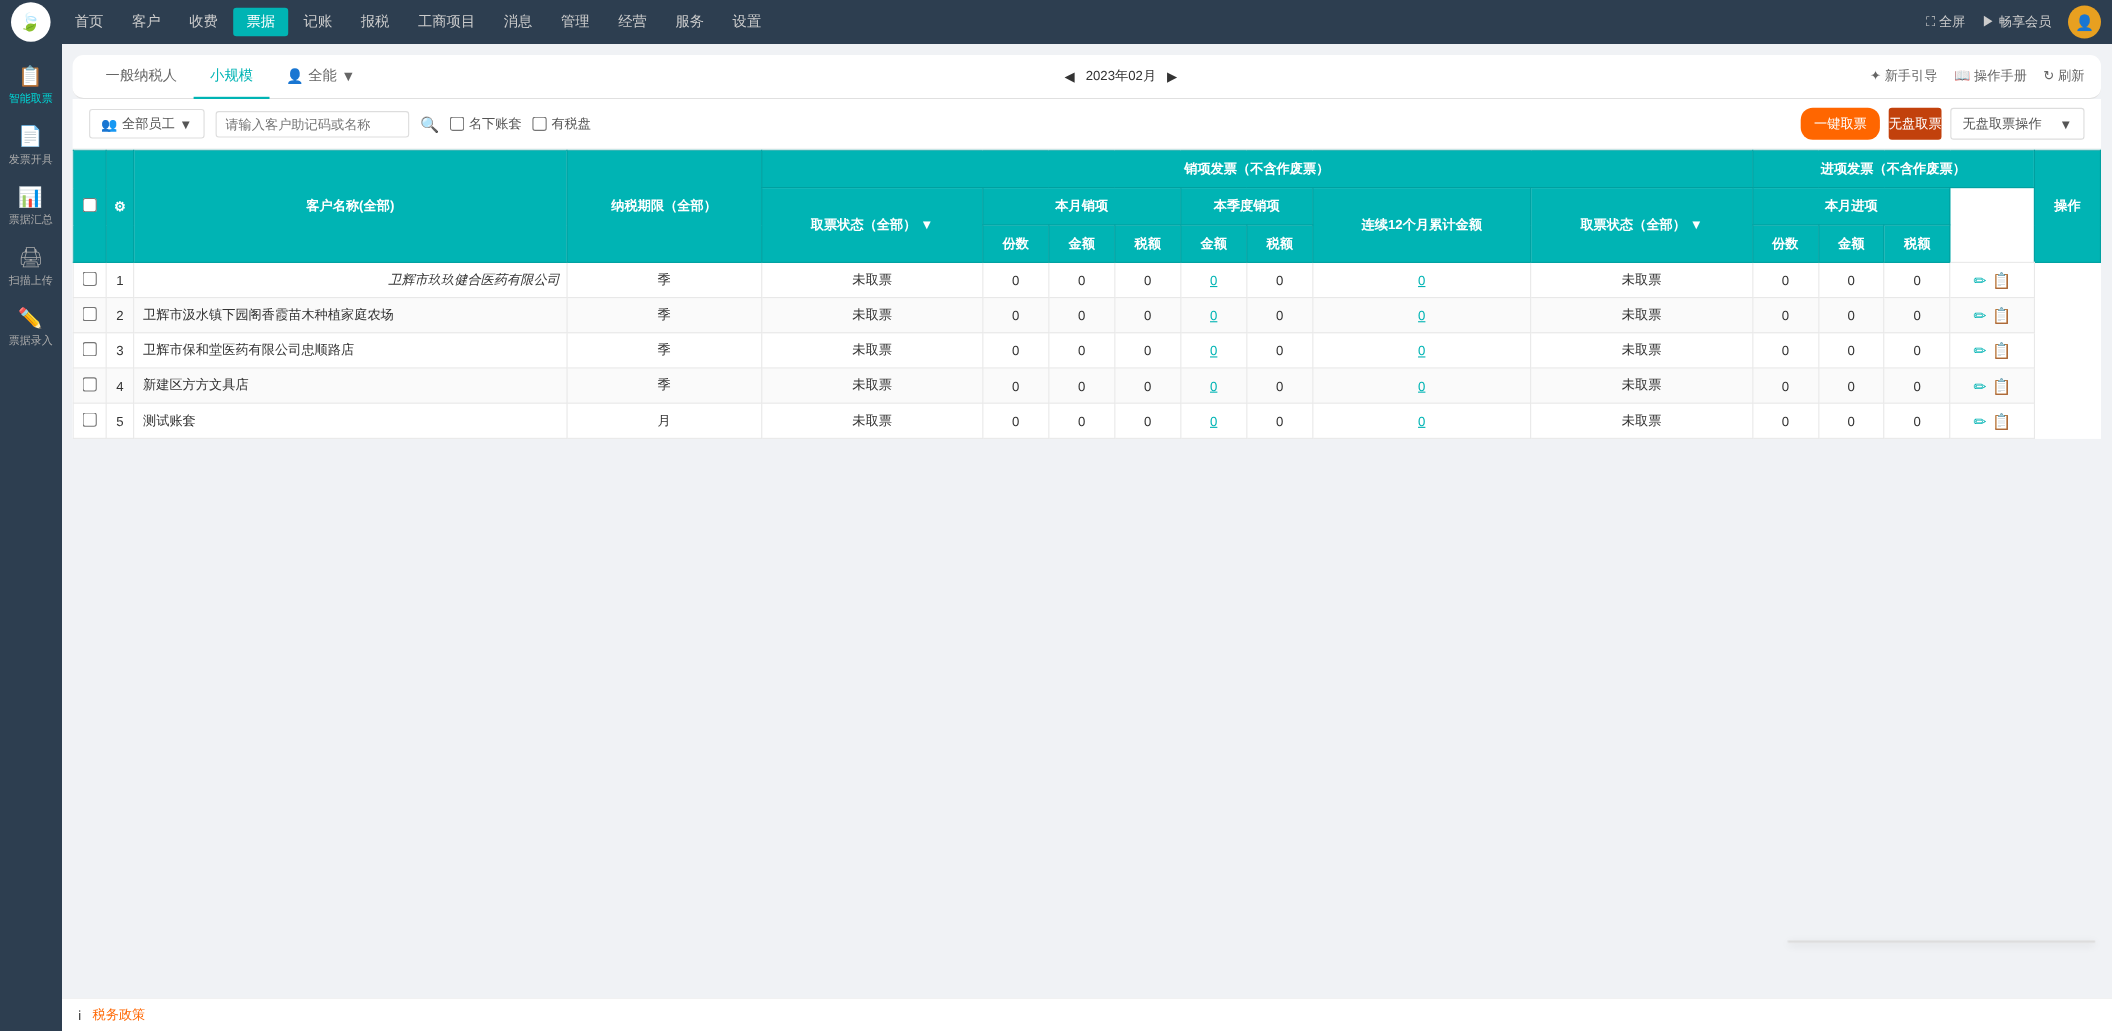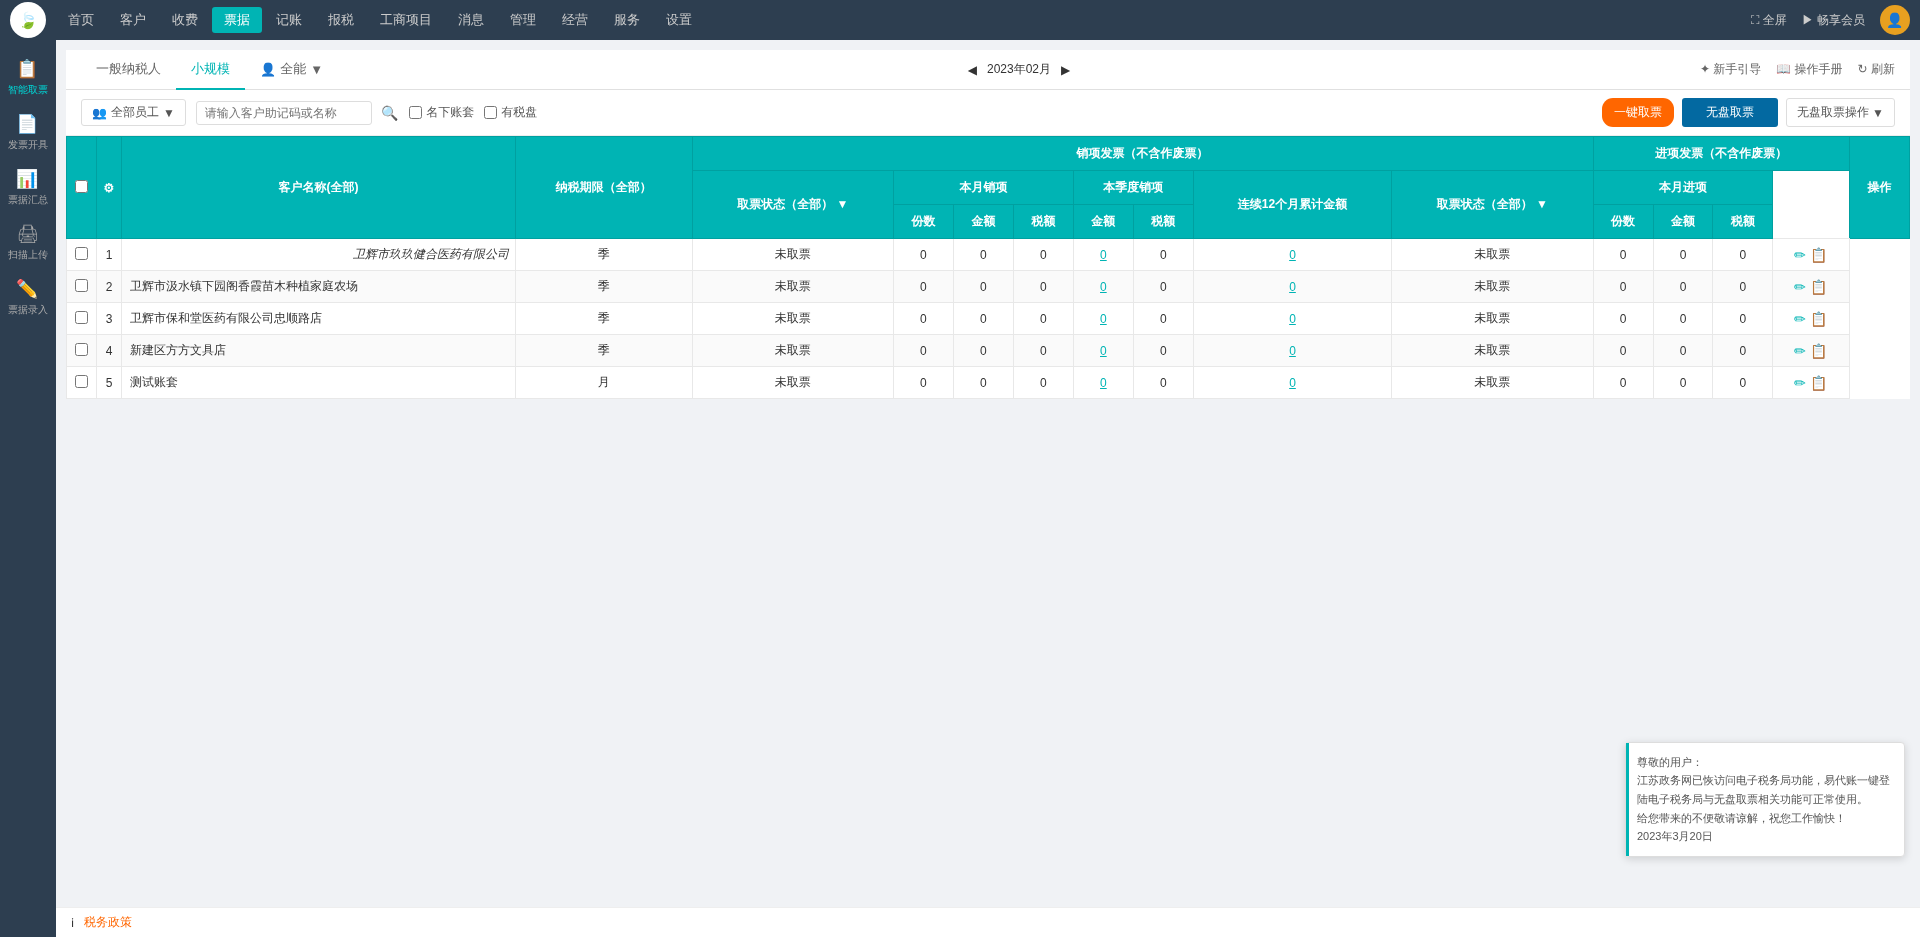--- a/index.html
+++ b/index.html
@@ -85,20 +85,21 @@
       background: #f0f2f5;
     }
 
     
     .tabs-bar {
       background: #fff;
       display: flex; align-items: center;
       padding: 0 15px;
       border-bottom: 1px solid #e0e0e0;
       height: 40px;
+      border-radius: 10px;
     }
     .tab-item {
       padding: 10px 15px;
       cursor: pointer;
       color: #666;
       font-size: 13px;
       border-bottom: 2px solid transparent;
       margin-bottom: -1px;
     }
     .tab-item.active {
@@ -154,37 +155,37 @@
     .btn-orange {
       background: #ff6600;
       color: #fff;
       border: none;
       border-radius: 11px;
       padding: 5px 12px;
       cursor: pointer;
       font-size: 12px;
     }
     .btn-teal {
-      background: #0369a1;
+      background: #c2410c;
       color: #fff;
       border: none;
       border-radius: 3px;
-      padding: 5px 24px;
+      padding: 5px 0;
       cursor: pointer;
       font-size: 12px;
     }
     .btn-more {
       background: #fff;
       color: #555;
       border: 1px solid #ddd;
       border-radius: 3px;
       padding: 5px 10px;
       cursor: pointer;
       font-size: 12px;
-      display: flex; align-items: center; gap: 3px;
+      display: flex; align-items: center; gap: 16px;
     }
 
     
     .table-container {
       background: #fff;
       overflow-x: auto;
     }
     table {
       width: 100%;
       border-collapse: collapse;
@@ -525,21 +526,18 @@
           <span class="action-icon">📋</span>
         </div>
       </td>
     </tr>
         </tbody>
     </table>
   </div>
 </div>
 
 <div class="notification-popup">
-  <div class="notification-body notif-scroll">
-    <span id="notif-content">尊敬的用户：<br>  江苏政务网已恢访问电子税务局功能，易代账一键登陆电子税务局与无盘取票相关功能可正常使用。<br>  给您带来的不便敬请谅解，祝您工作愉快！<br>                2023年3月20日</span>
-  </div>
 </div>
 
 <div class="bottom-bar">
   <span>ℹ</span>
   <span class="tax-policy">税务政策</span>
 </div>
 
 </body></html>

